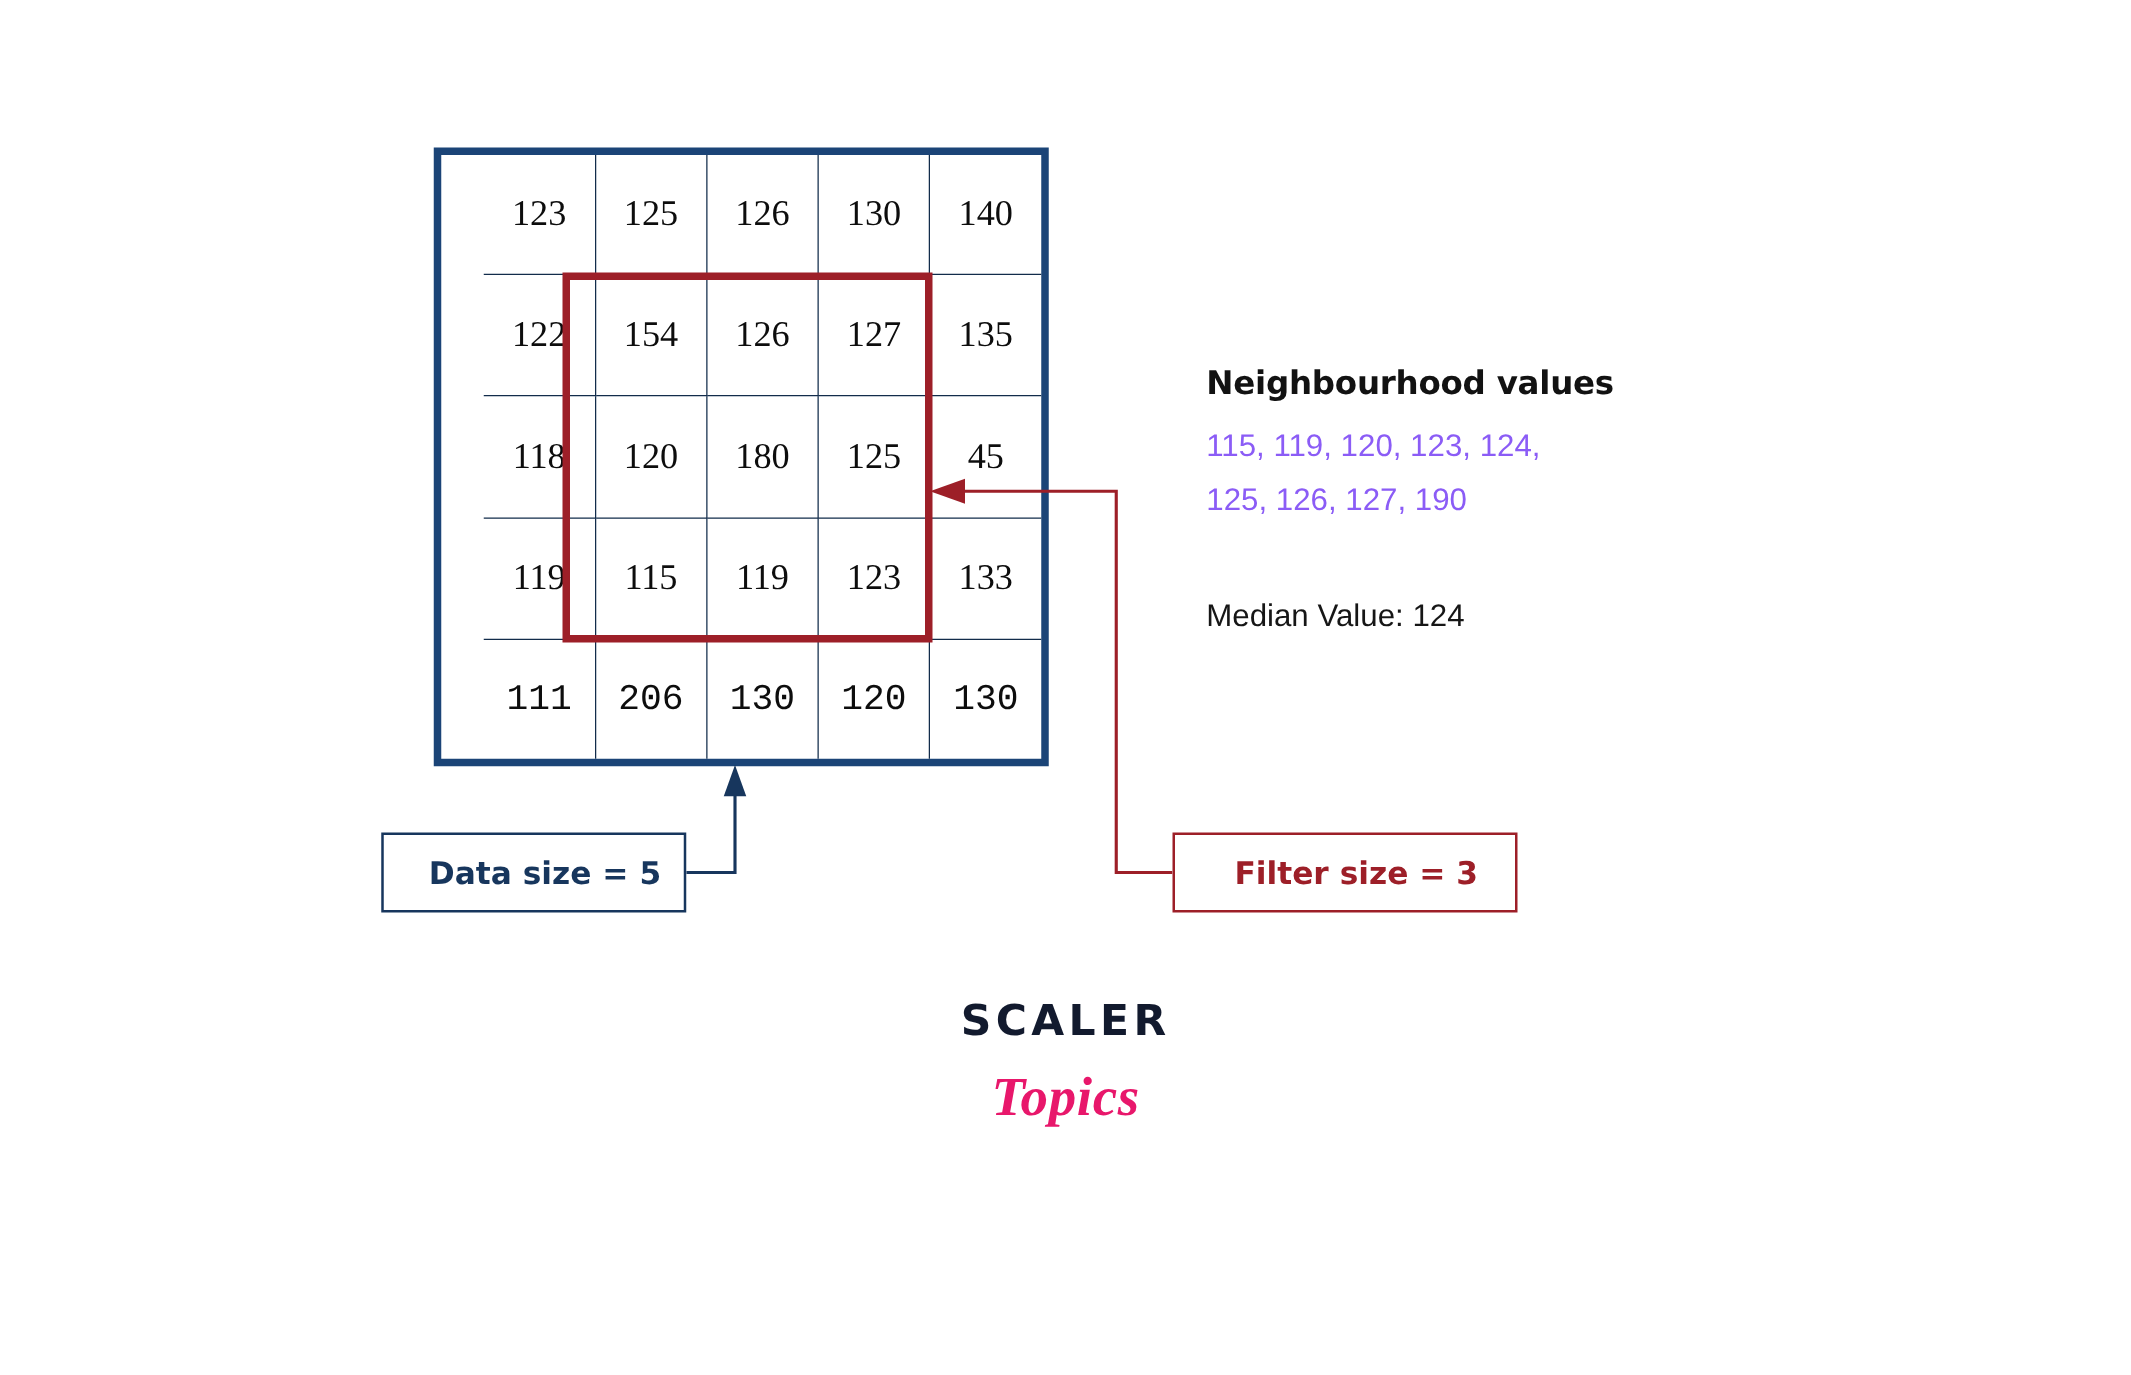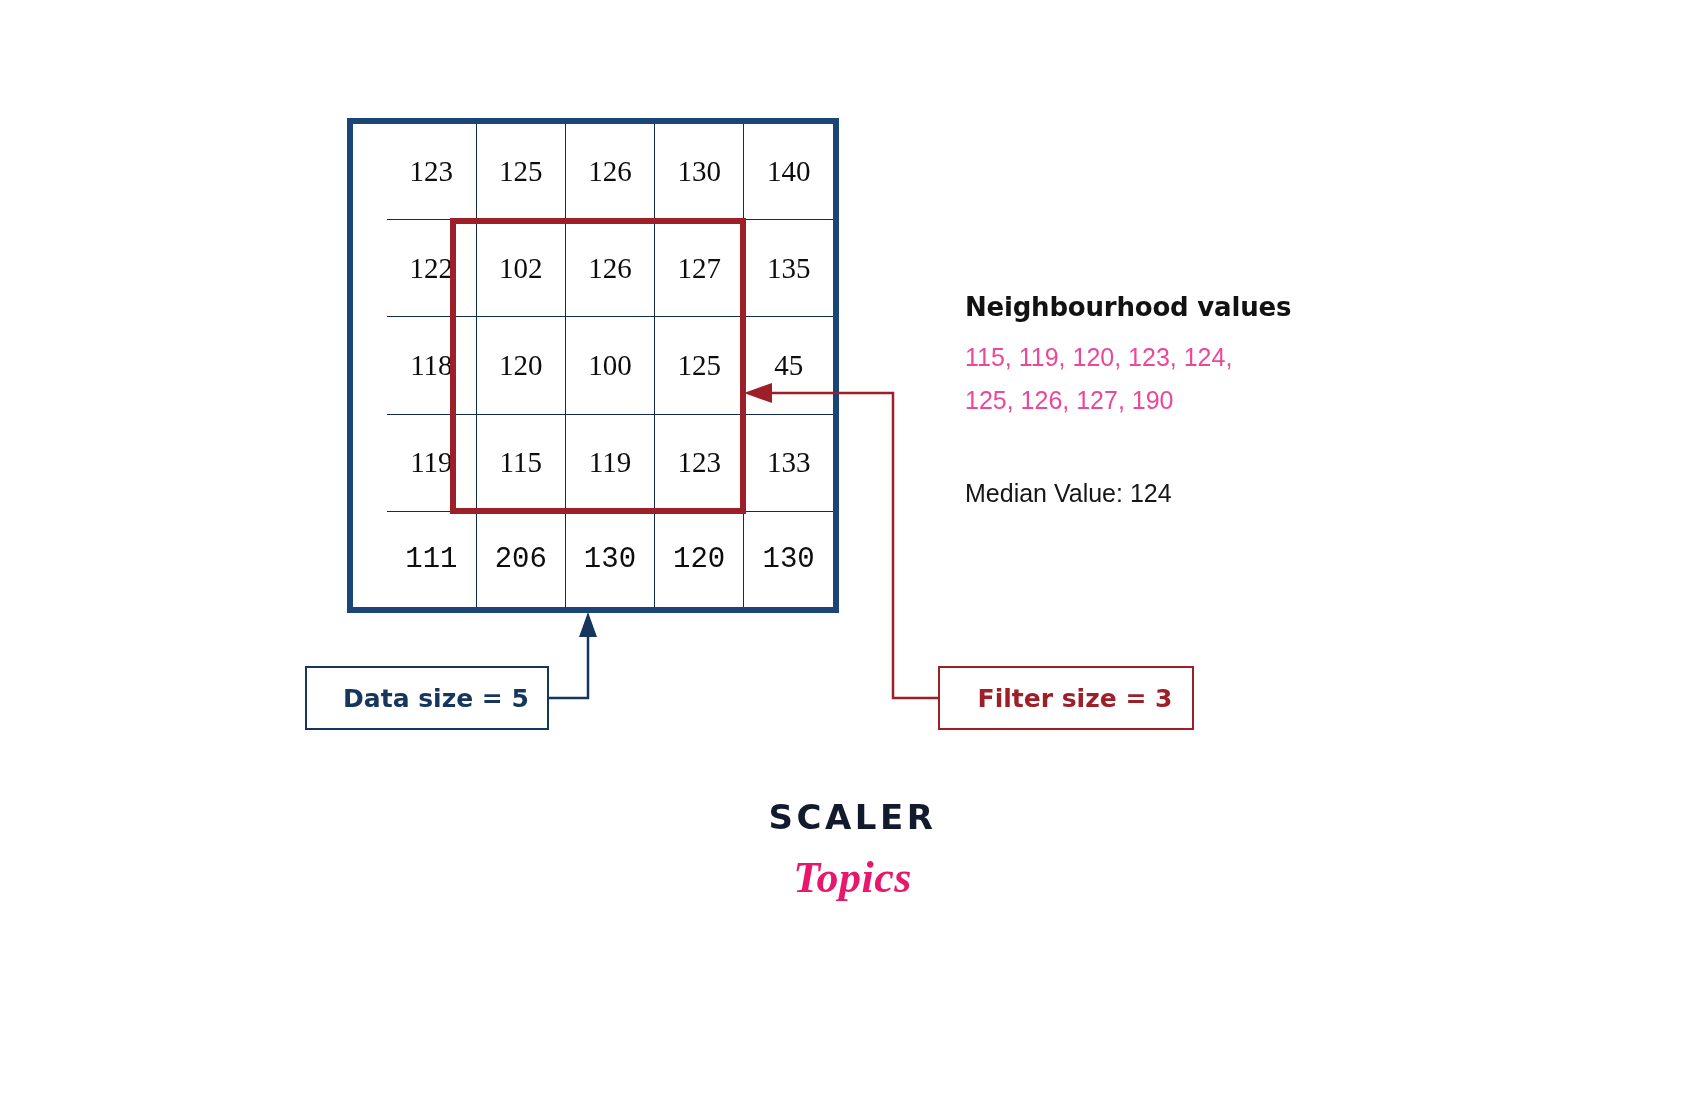--- a/index.html
+++ b/index.html
@@ -83,21 +83,21 @@
     font-weight: bold;
     font-size: 26px;
     color: #121212;
     letter-spacing: -0.2px;
     margin: 0 0 14px 0;
     white-space: nowrap;
   }
   .info-line {
     font-family: "Liberation Sans", sans-serif;
     font-size: 25px;
-    color: #ec4899;
+    color: #8b5cf6;
     line-height: 1.72;
     white-space: nowrap;
   }
   .info-median {
     position: absolute;
     left: 965px;
     top: 479px;
     font-family: "Liberation Sans", sans-serif;
     font-size: 25px;
     color: #161616;
@@ -122,21 +122,21 @@
     left: 305px;
     top: 666px;
     width: 244px;
     height: 64px;
     border: 2px solid #17365d;
     color: #17365d;
   }
   .callout-filter {
     left: 938px;
     top: 666px;
-    width: 256px;
+    width: 276px;
     height: 64px;
     border: 2px solid #9d1f28;
     color: #9d1f28;
   }
 
   
   .connectors {
     position: absolute;
     left: 0;
     top: 0;
@@ -196,29 +196,29 @@
       <tbody>
         <tr>
           <td>123</td>
           <td>125</td>
           <td>126</td>
           <td>130</td>
           <td>140</td>
         </tr>
         <tr>
           <td>122</td>
-          <td>102</td>
+          <td>154</td>
           <td>126</td>
           <td>127</td>
           <td>135</td>
         </tr>
         <tr>
           <td>118</td>
           <td>120</td>
-          <td>100</td>
+          <td>180</td>
           <td>125</td>
           <td>45</td>
         </tr>
         <tr>
           <td>119</td>
           <td>115</td>
           <td>119</td>
           <td>123</td>
           <td>133</td>
         </tr>

